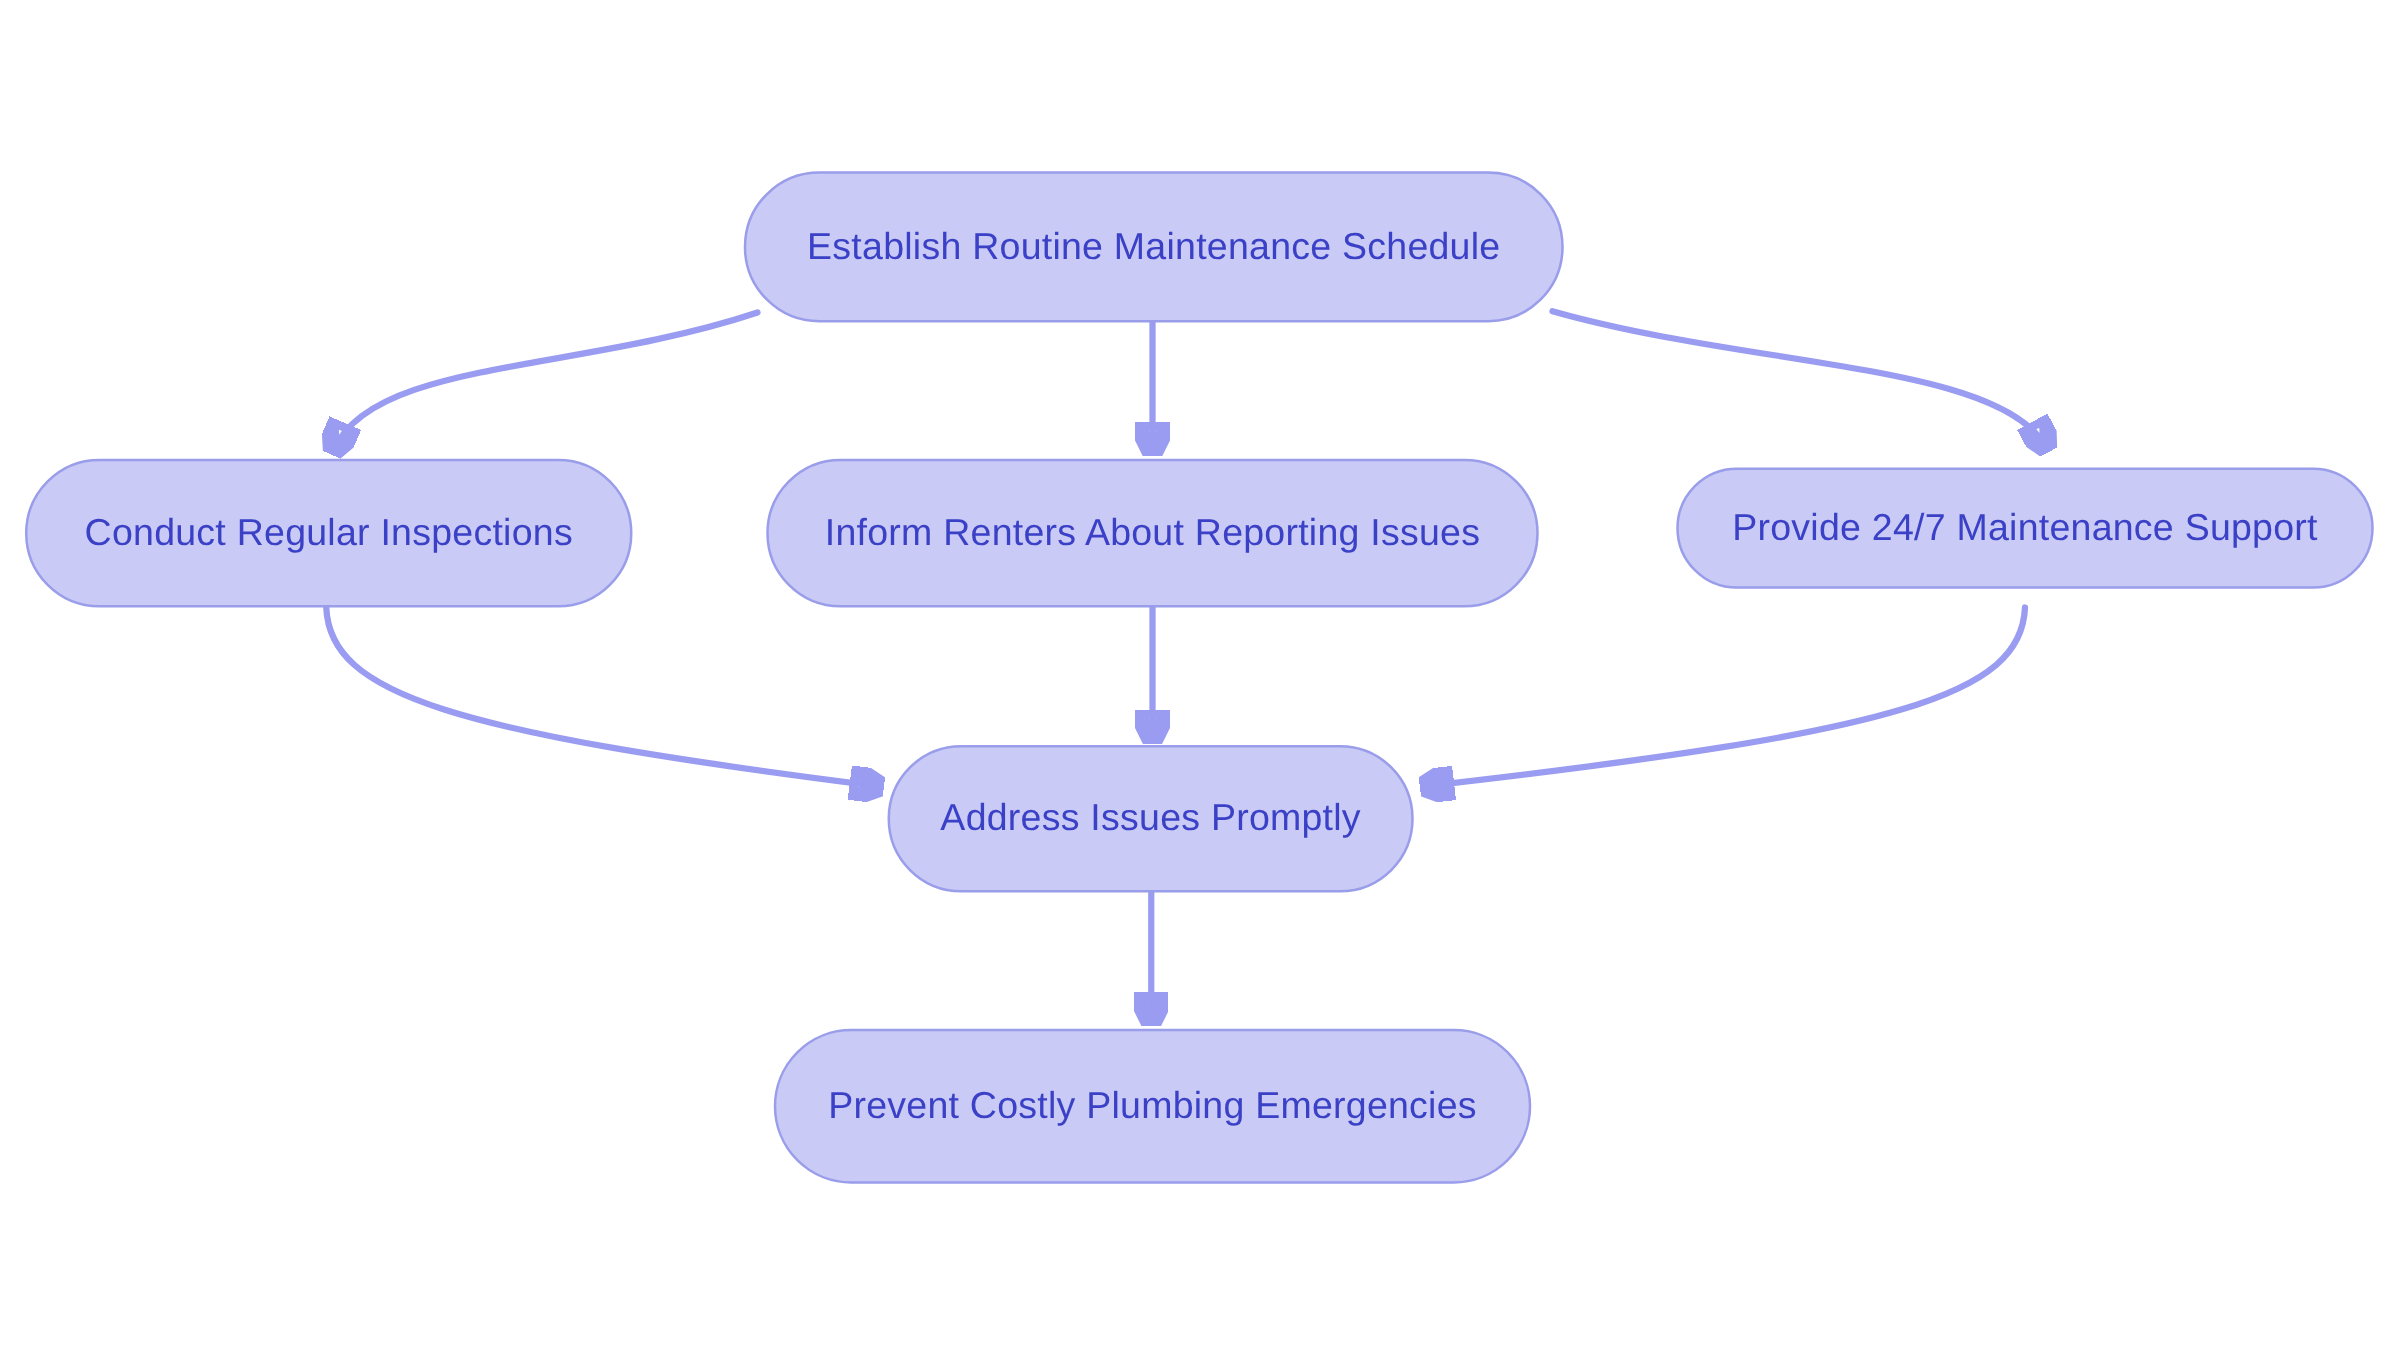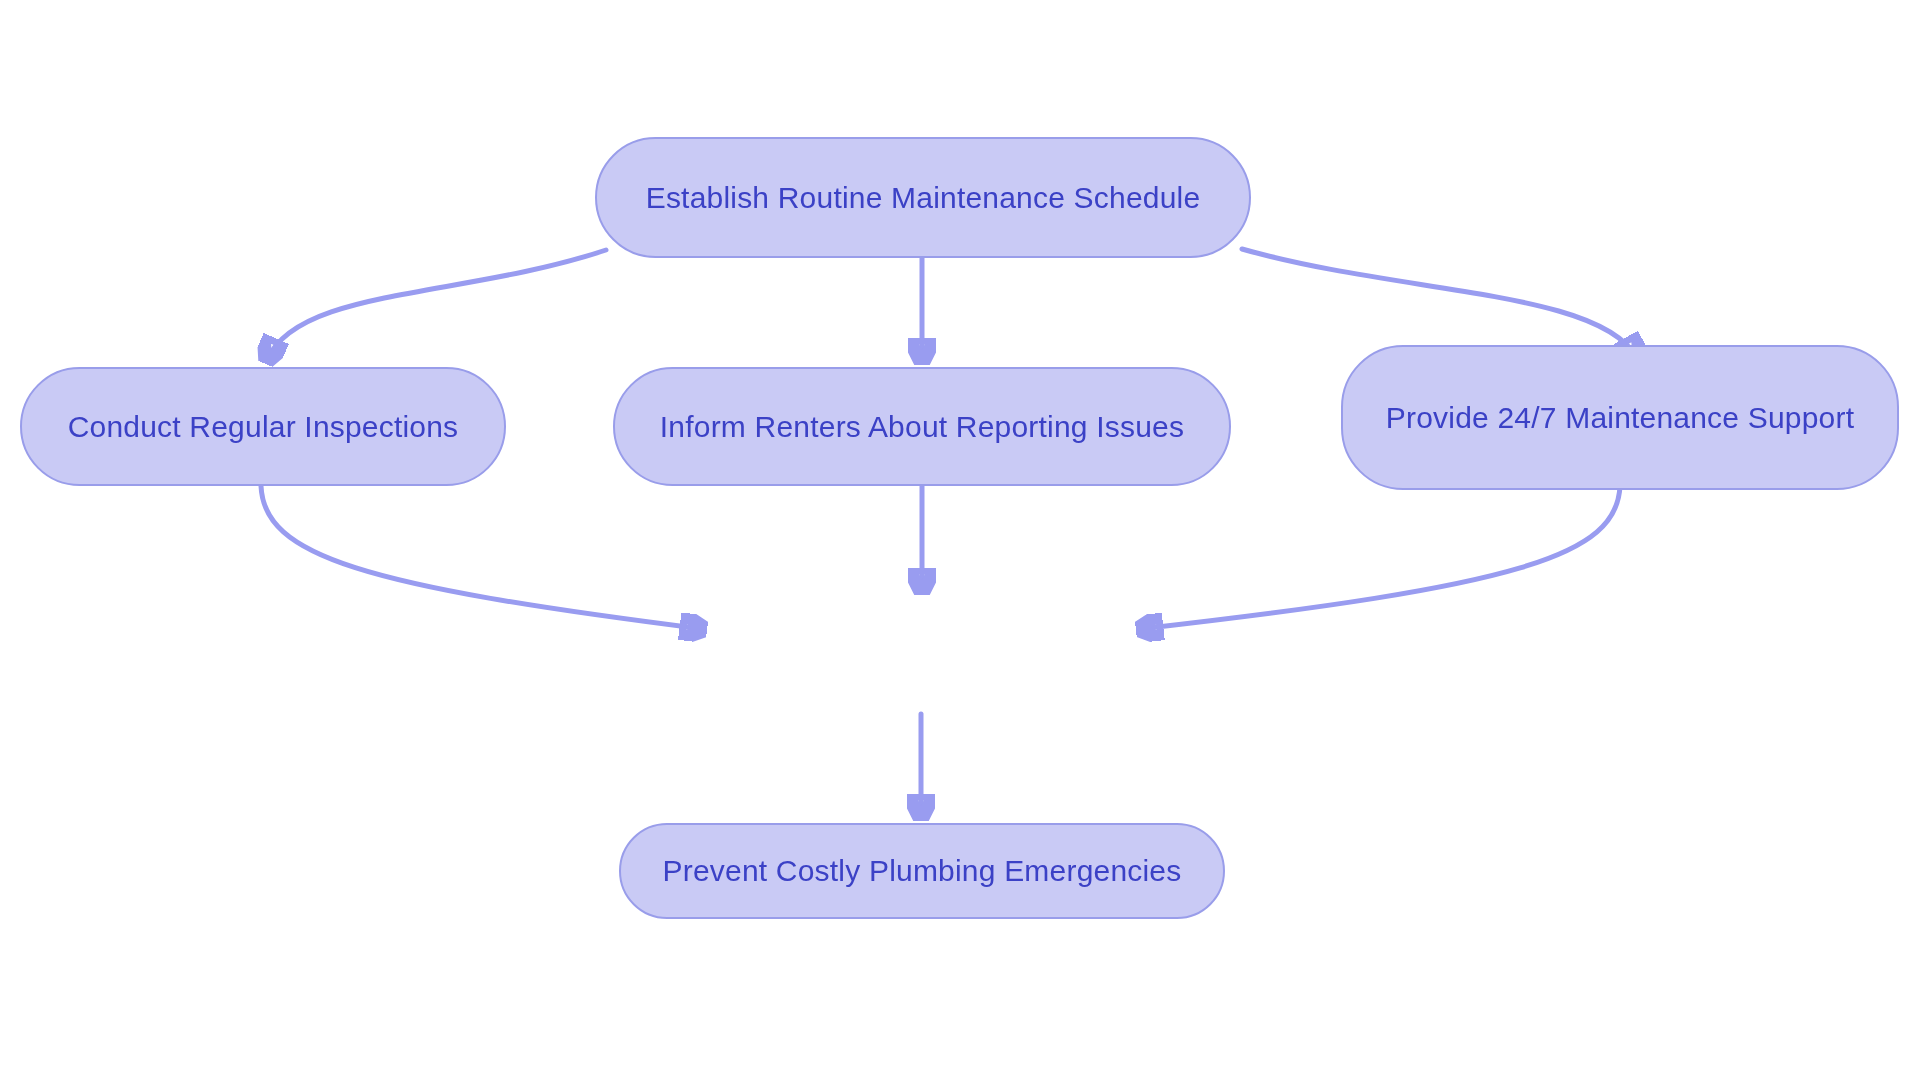--- a/index.html
+++ b/index.html
@@ -76,22 +76,25 @@
   </div>
 
   <div class="node" style="left:613px; top:367px; width:618px; height:119px;">
     <span>Inform Renters About Reporting Issues</span>
   </div>
 
   <div class="node" style="left:20px; top:367px; width:486px; height:119px;">
     <span>Conduct Regular Inspections</span>
   </div>
 
-  <div class="node" style="left:1341px; top:345px; width:558px; height:145px;">
+  <div class="node" style="left:1341px; top:374px; width:558px; height:97px;">
     <span>Provide 24/7 Maintenance Support</span>
   </div>
 
+  <div class="node" style="left:710px; top:596px; width:421px; height:118px;">
+    <span>Address Issues Promptly</span>
+  </div>
 
-  <div class="node" style="left:619px; top:823px; width:606px; height:96px;">
+  <div class="node" style="left:619px; top:823px; width:606px; height:124px;">
     <span>Prevent Costly Plumbing Emergencies</span>
   </div>
 
 </div>
 
 </body></html>

